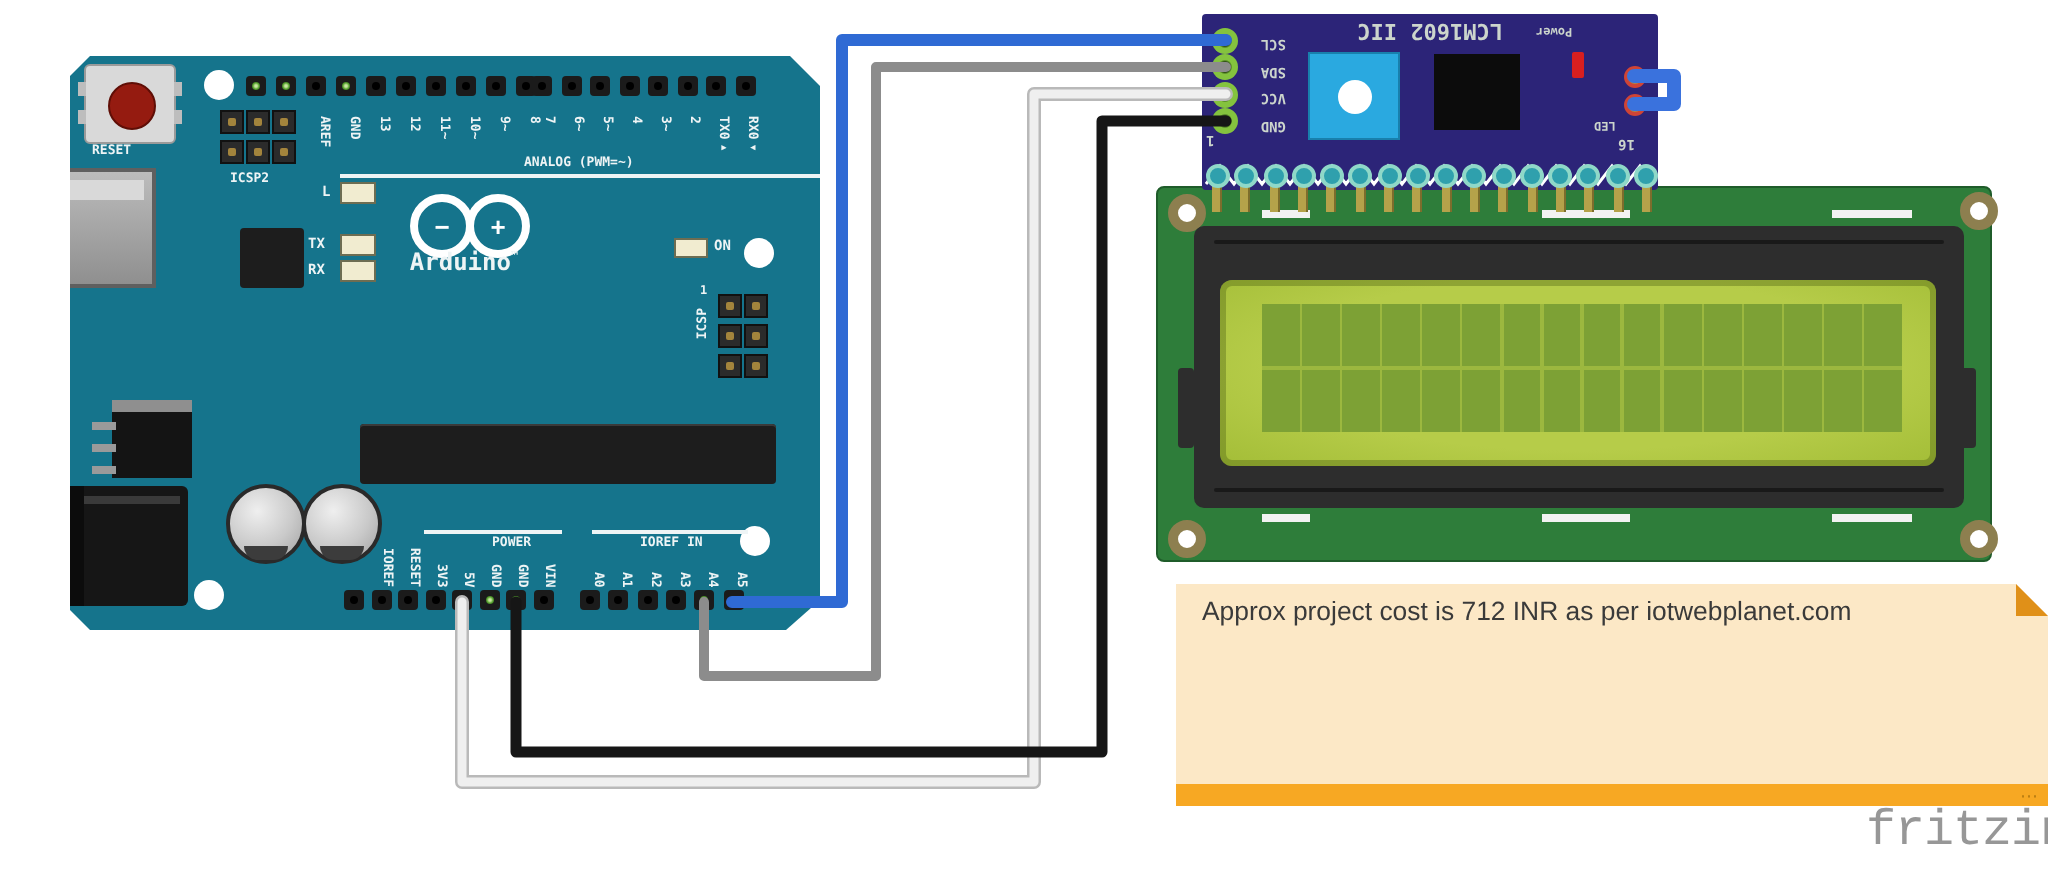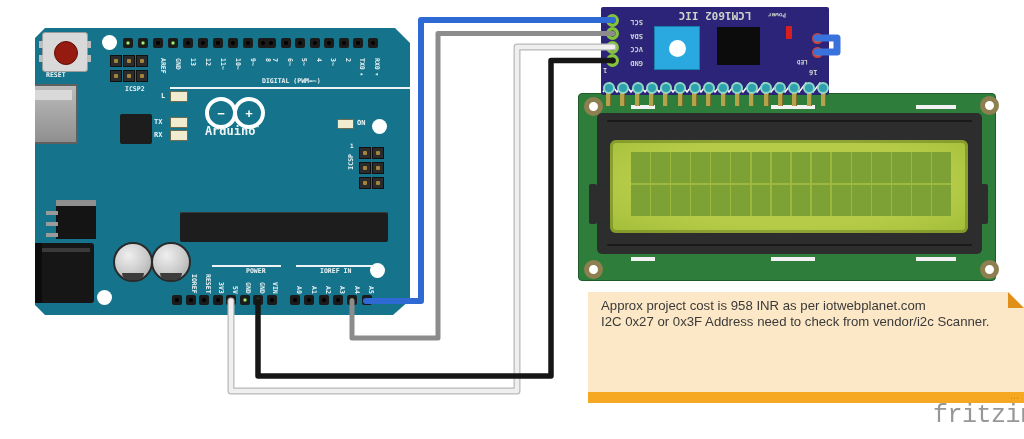--- a/index.html
+++ b/index.html
@@ -92,21 +92,21 @@
     <div class="abs silk" style="left:11px;top:43px;font-size:6.5px;">RESET</div>
 
     <div class="hdrgrid" style="left:75px;top:27px;grid-template-columns:repeat(3,10px);">
       <div class="hdrpin"></div>
     <div class="hdrpin"></div>
         <div class="hdrpin"></div>
         <div class="hdrpin"></div>
         <div class="hdrpin"></div>
         <div class="hdrpin"></div>
       </div>
-    <div class="abs silk" style="left:90px;top:57px;font-size:6.5px;">ICSP2</div>
+    <div class="abs silk" style="left:80px;top:57px;font-size:6.5px;">ICSP2</div>
 
     <div class="abs" style="left:85px;top:86px;width:32px;height:30px;background:#1d1d1d;border-radius:2px;"></div>
 
     <div class="abs silk" style="left:126px;top:64px;font-size:7px;">L</div>
     <div class="ledbox" style="left:135px;top:63px;"></div>
     <div class="abs silk" style="left:119px;top:90px;font-size:7px;">TX</div>
     <div class="ledbox" style="left:135px;top:89px;"></div>
     <div class="abs silk" style="left:119px;top:103px;font-size:7px;">RX</div>
     <div class="ledbox" style="left:135px;top:102px;"></div>
 
@@ -182,21 +182,21 @@
     <div class="labelrow" style="left:228.5px;top:30px;">
         <div class="vslot" style="width:14.5px;height:32px;">7</div>
         <div class="vslot" style="width:14.5px;height:32px;">6~</div>
         <div class="vslot" style="width:14.5px;height:32px;">5~</div>
         <div class="vslot" style="width:14.5px;height:32px;">4</div>
         <div class="vslot" style="width:14.5px;height:32px;">3~</div>
         <div class="vslot" style="width:14.5px;height:32px;">2</div>
         <div class="vslot" style="width:14.5px;height:32px;">TX0▸</div>
         <div class="vslot" style="width:14.5px;height:32px;">RX0◂</div>
       </div>
-    <div class="abs silk" style="left:227px;top:49px;font-size:6.5px;">DIGITAL (PWM=~)</div>
+    <div class="abs silk" style="left:227px;top:49px;font-size:6.5px;">ANALOG (PWM=~)</div>
     <div class="whiteline" style="left:135px;top:59px;width:240px;"></div>
 
     <div class="whiteline" style="left:177px;top:237px;width:69px;height:1.5px;"></div>
     <div class="abs silk" style="left:211px;top:239px;font-size:6.5px;">POWER</div>
     <div class="labelrow" style="left:135px;top:240px;">
         <div class="vslot bot" style="width:13.5px;height:26px;"></div>
         <div class="vslot bot" style="width:13.5px;height:26px;">IOREF</div>
         <div class="vslot bot" style="width:13.5px;height:26px;">RESET</div>
         <div class="vslot bot" style="width:13.5px;height:26px;">3V3</div>
         <div class="vslot bot" style="width:13.5px;height:26px;">5V</div>
@@ -369,21 +369,20 @@
     <polyline points="231,301 231,391 517,391 517,47 613,47" fill="none" stroke="#efefef" stroke-width="4.5" stroke-linecap="round" stroke-linejoin="round"></polyline>
     <polyline points="352,301 352,338 438,338 438,33.5 613,33.5" fill="none" stroke="#8c8c8c" stroke-width="5" stroke-linecap="round" stroke-linejoin="round"></polyline>
     <polyline points="258,301 258,376 551,376 551,60.5 613,60.5" fill="none" stroke="#161616" stroke-width="5.5" stroke-linecap="round" stroke-linejoin="round"></polyline>
     <polyline points="366,301 421,301 421,20 613,20" fill="none" stroke="#2f6ad4" stroke-width="6" stroke-linecap="round" stroke-linejoin="round"></polyline>
   </svg>
 
   <div id="note" style="z-index:6;">
     <div id="note-bar"></div>
     <div id="note-grip">⋯</div>
     <div id="note-text">
-      <div>Approx project cost is 958 INR as per iotwebplanet.com</div>
-      <div>I2C 0x27 or 0x3F  Address need to check from vendor/i2c Scanner.</div>
+      <div>Approx project cost is 712 INR as per iotwebplanet.com</div>
     </div>
   </div>
   <div id="note-fold" style="left:1008px;top:292px;z-index:7;position:absolute;"></div>
 
   <div id="watermark" style="z-index:6;">fritzing</div>
 
 </div>
 
 </body></html>

